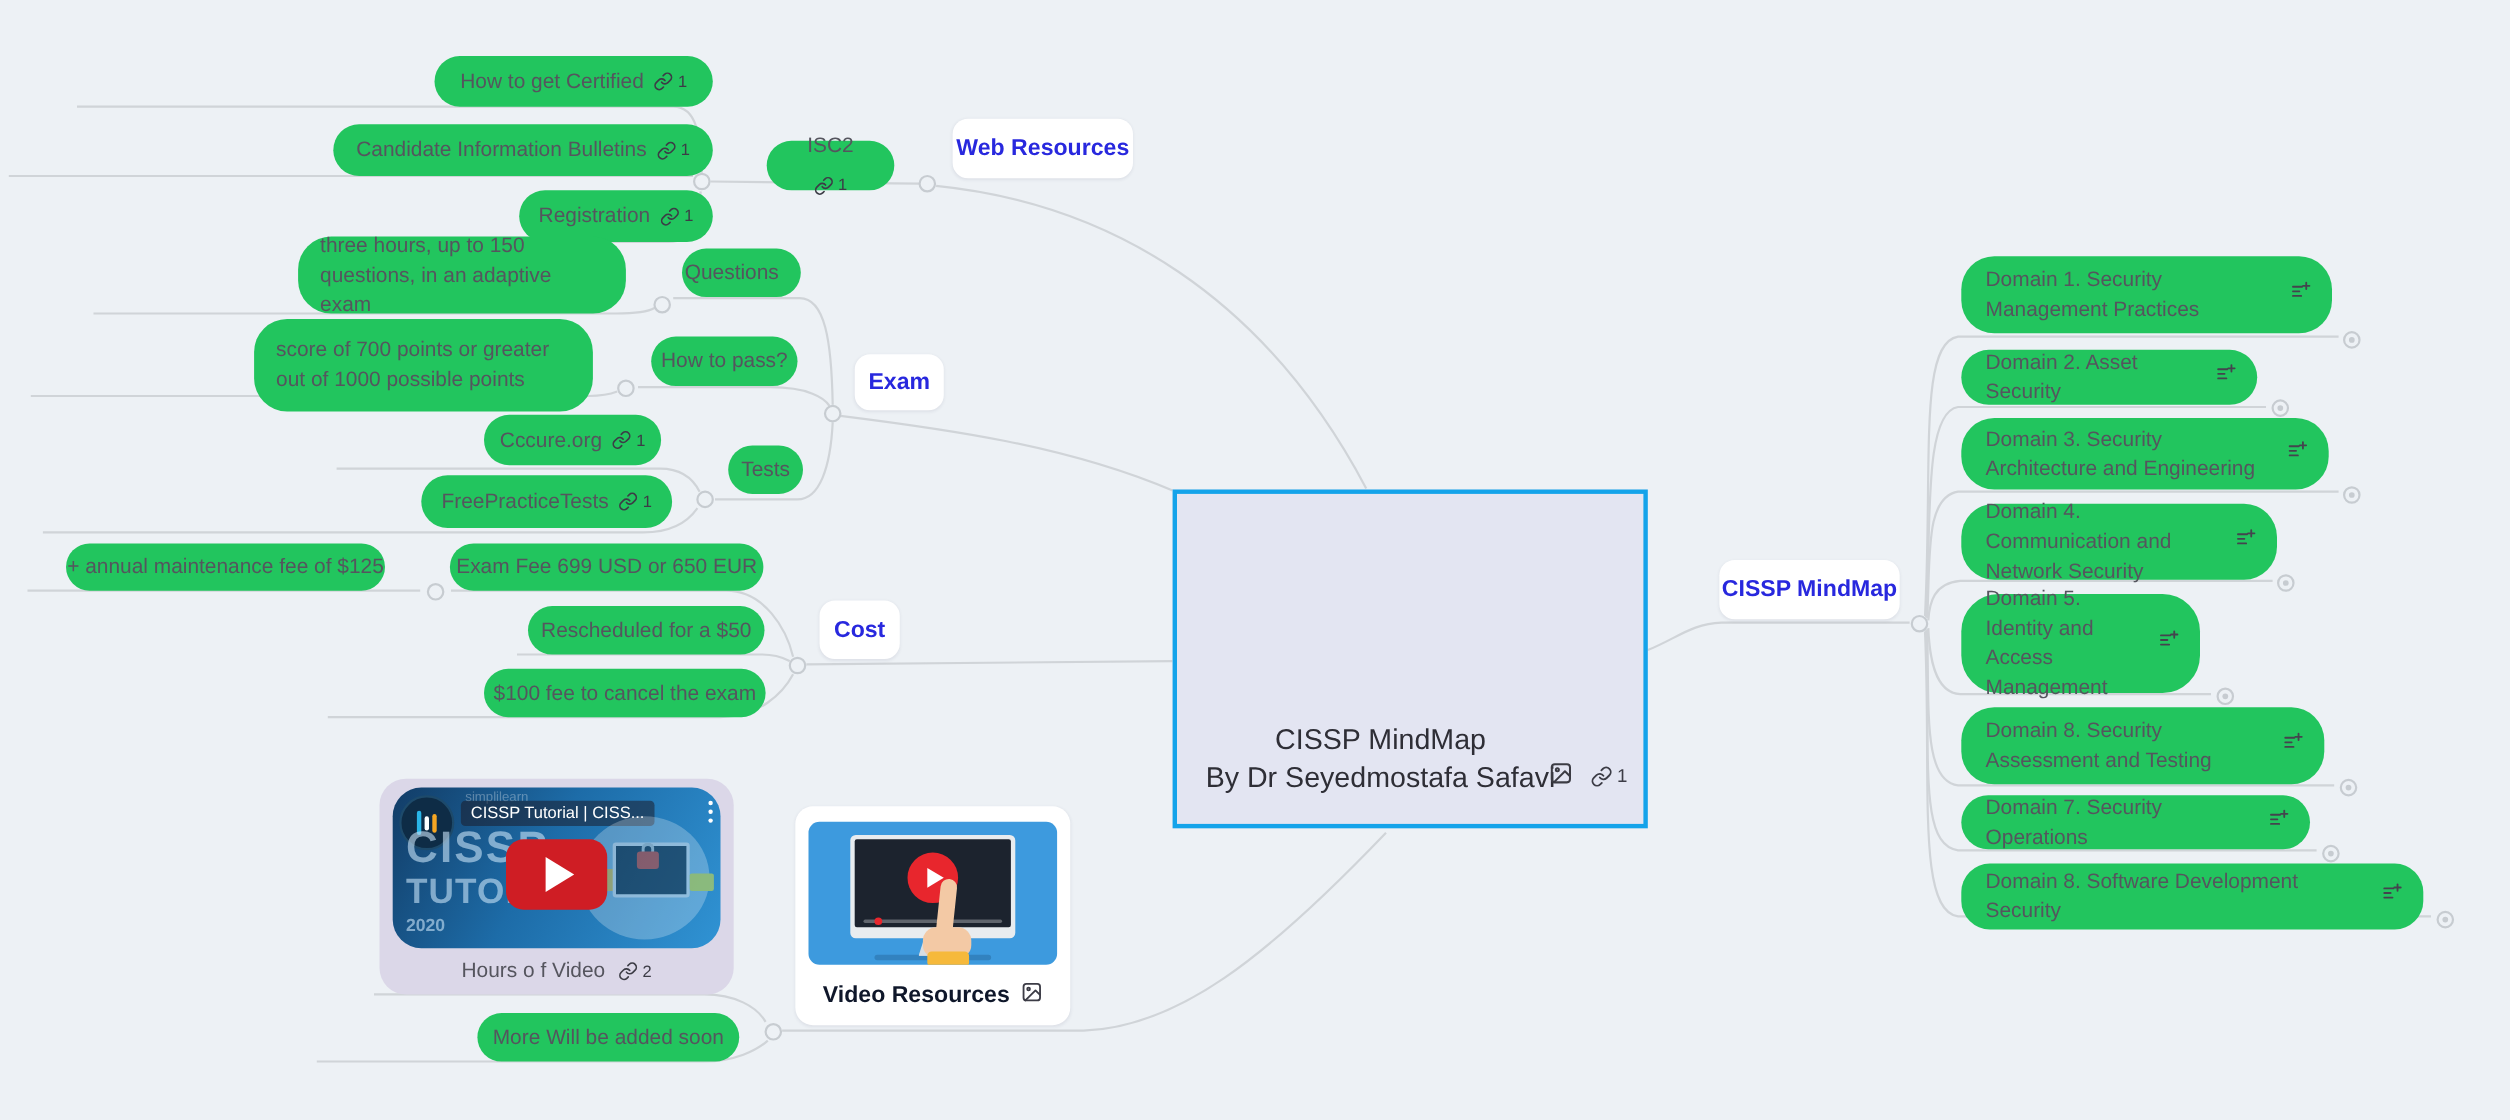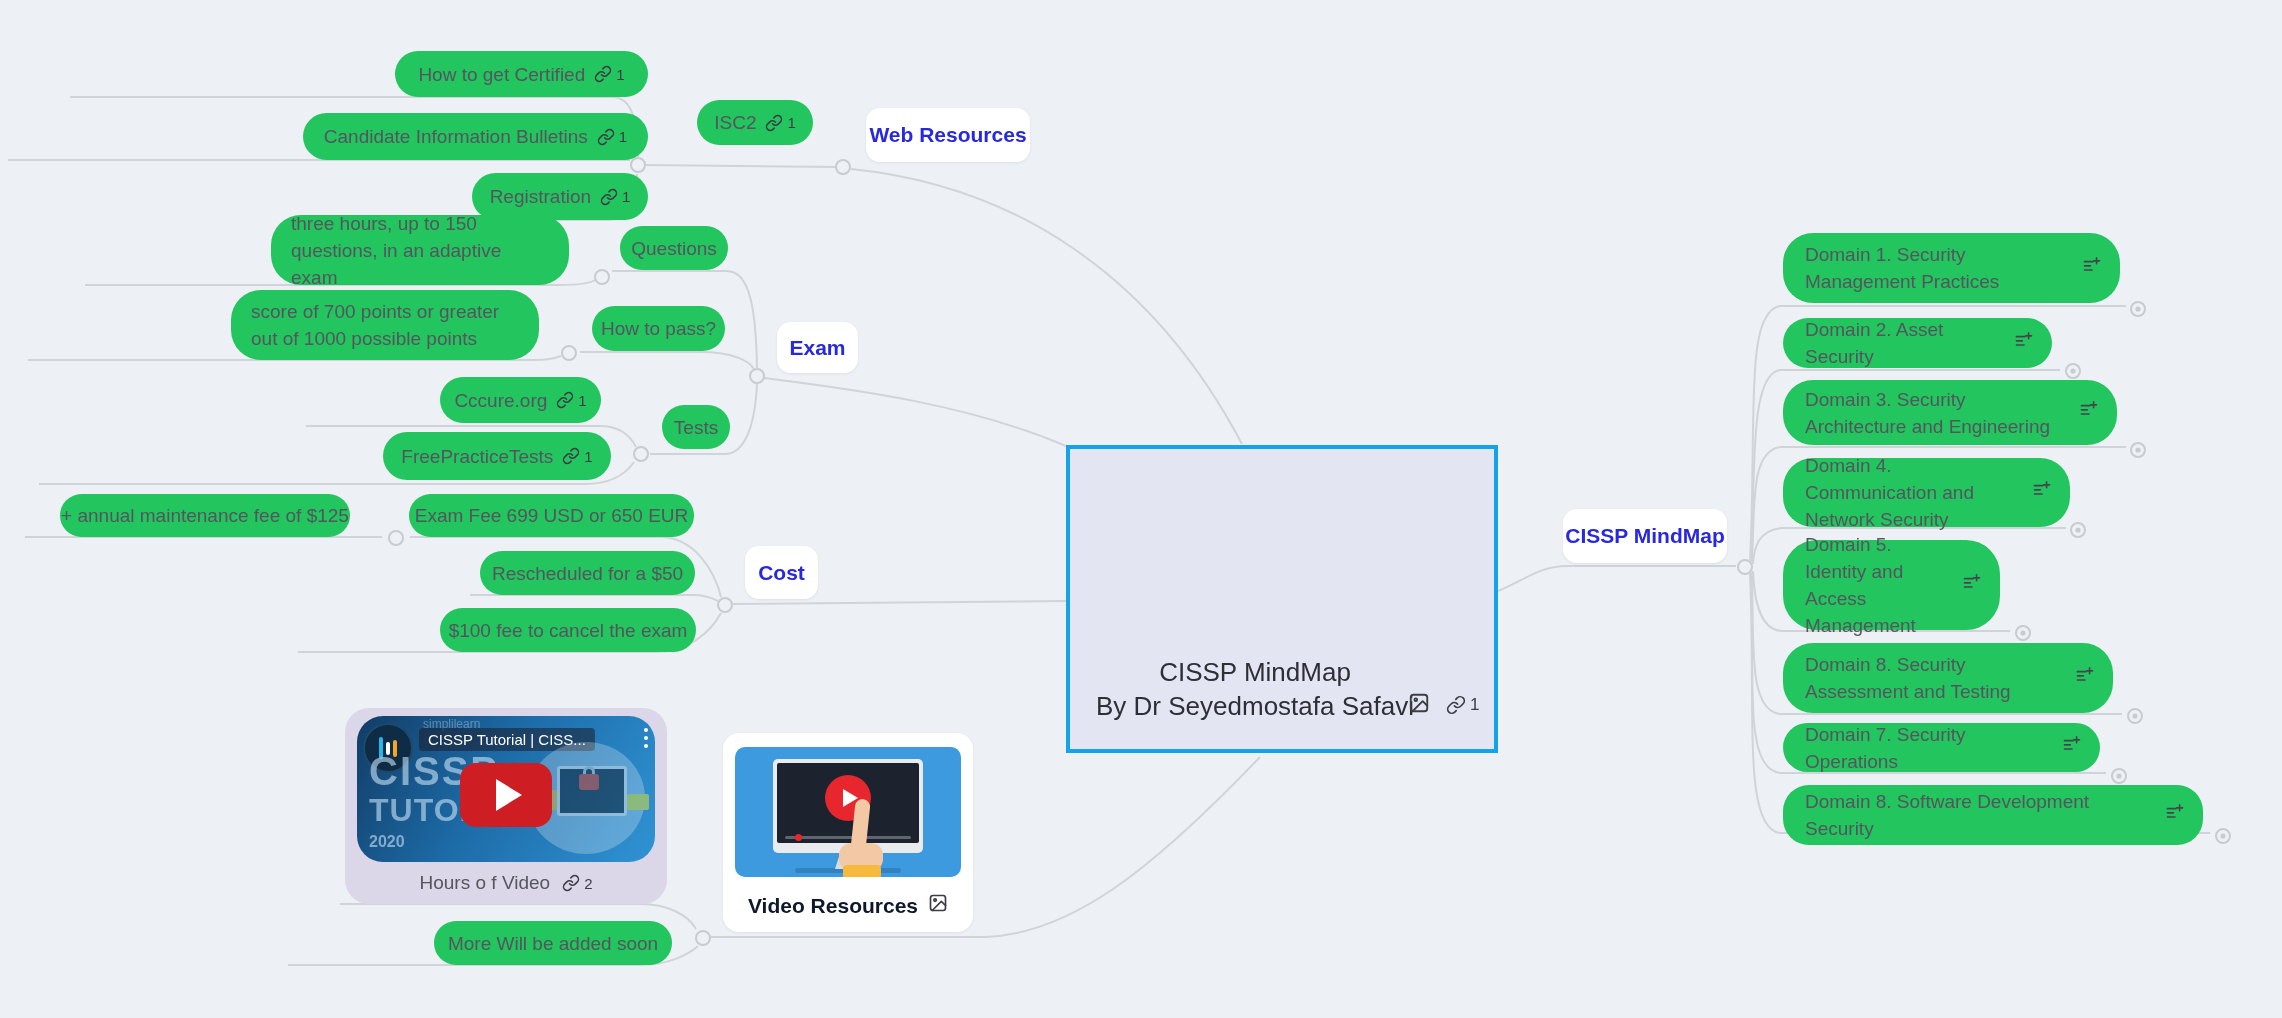--- a/index.html
+++ b/index.html
@@ -200,46 +200,46 @@
       <svg class="i18" viewBox="0 0 24 24">
           <g class="icon-stroke">
             <path d="M10 13a5 5 0 0 0 7.54.54l3-3a5 5 0 0 0-7.07-7.07l-1.72 1.71"></path>
             <path d="M14 11a5 5 0 0 0-7.54-.54l-3 3a5 5 0 0 0 7.07 7.07l1.71-1.71"></path>
           </g>
         </svg>
       <b class="cnt">1</b>
     </span>
   </div>
 
-  <div class="bubble" style="left:697px;top:100px;width:116px;height:45px;">
+  <div class="bubble" style="left:697px;top:128px;width:116px;height:45px;flex-direction:column;">
     <span class="txt">ISC2</span>
     <span class="linkwrap">
       <svg class="i18" viewBox="0 0 24 24">
           <g class="icon-stroke">
             <path d="M10 13a5 5 0 0 0 7.54.54l3-3a5 5 0 0 0-7.07-7.07l-1.72 1.71"></path>
             <path d="M14 11a5 5 0 0 0-7.54-.54l-3 3a5 5 0 0 0 7.07 7.07l1.71-1.71"></path>
           </g>
         </svg>
       <b class="cnt">1</b>
     </span>
   </div>
 
   <div class="label" style="left:866px;top:108px;width:164px;height:54px;">
     <span>Web Resources</span>
   </div>
 
   <div class="bubble wrap" style="left:271px;top:215px;width:298px;height:70px;border-radius:30px;">
     <span class="txt">three hours, up to 150 questions, in an adaptive exam</span>
   </div>
 
-  <div class="bubble" style="left:620px;top:226px;width:108px;height:44px;">
+  <div class="bubble" style="left:620px;top:226px;width:108px;height:44px;justify-content:flex-end;">
     <span class="txt">Questions</span>
   </div>
 
-  <div class="bubble wrap" style="left:231px;top:290px;width:308px;height:70px;border-radius:30px;">
+  <div class="bubble wrap" style="left:231px;top:290px;width:308px;height:84px;border-radius:30px;">
     <span class="txt">score of 700 points or greater out of 1000 possible points</span>
   </div>
 
   <div class="bubble" style="left:592px;top:306px;width:133px;height:45px;">
     <span class="txt">How to pass?</span>
   </div>
 
   <div class="label" style="left:777px;top:322px;width:81px;height:51px;">
     <span>Exam</span>
   </div>

